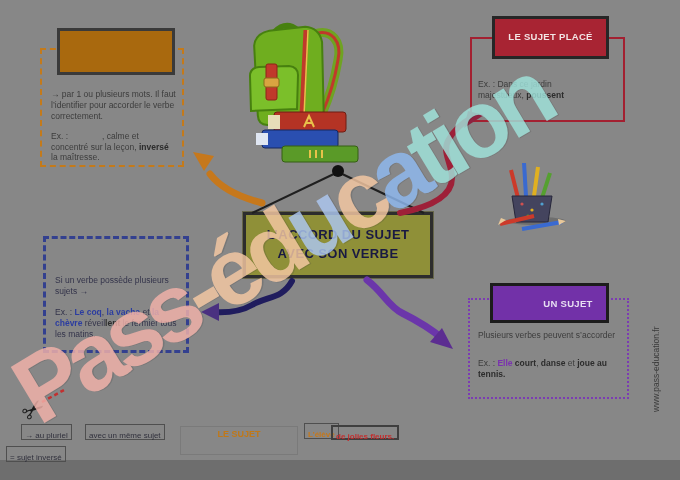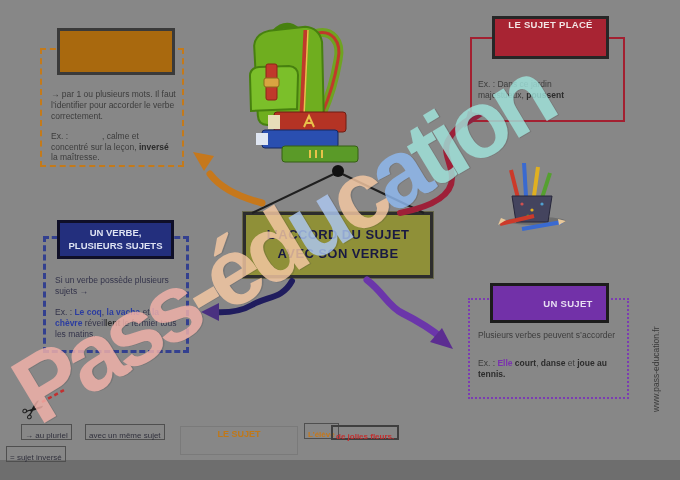--- a/index.html
+++ b/index.html
@@ -14,21 +14,21 @@
              box-sizing:border-box;padding:39px 5px 4px 9px;font-size:8.5px;line-height:1.28;
              color:#3c3c3c;z-index:5;}
   .tl-dashed .ex{margin-top:9px;}
   .gap{display:inline-block;width:34px;}
 
   
   .rt-outer{position:absolute;left:470px;top:37px;width:155px;height:85px;border:2px solid #a32031;
             box-sizing:border-box;z-index:5;}
   .rt-title{position:absolute;left:492px;top:16px;width:117px;height:43px;background:#a82433;
             border:3px solid #262626;box-sizing:border-box;color:#f2e4e4;font-weight:bold;
-            font-size:9.5px;text-align:center;display:flex;flex-direction:row;
+            font-size:9.5px;text-align:center;display:flex;flex-direction:column;
             justify-content:center;line-height:1.35;letter-spacing:.3px;z-index:6;}
   .rt-ex{position:absolute;left:478px;top:79px;width:102px;font-size:8.5px;line-height:1.3;
          color:#3c3c3c;z-index:5;}
 
   
   .sign{position:absolute;left:243px;top:212px;width:190px;height:66px;background:#8f9038;
         border:3px solid #2d2d2d;outline:1px solid #66664a;box-sizing:border-box;display:flex;
         flex-direction:column;justify-content:center;text-align:center;color:#191942;
         font-weight:bold;font-size:13px;line-height:1.45;letter-spacing:.4px;z-index:6;}
 
@@ -99,24 +99,20 @@
   <div class="rt-title">
     <div>LE SUJET PLACÉ</div>
   </div>
   <div class="rt-ex"><span>Ex. : </span><span>Dans ce jardin majestueux, </span><span class="b">poussent</span></div>
 
   <div class="sign">
     <div>L’ACCORD DU SUJET</div>
     <div>AVEC SON VERBE</div>
   </div>
 
-  <div class="lf-title">
-    <div>UN VERBE,</div>
-    <div>PLUSIEURS SUJETS</div>
-  </div>
   <div class="lf-box">
     <div>Si un verbe possède plusieurs sujets →</div>
     <div class="ex"><span>Ex. : </span><span class="blue-b">Le coq</span><span>, </span><span class="blue-b">la vache</span><span> et </span><span class="blue-b">la chèvre</span><span> réveil</span><span class="b">lent</span><span> le fermier tous les matins.</span></div>
   </div>
 
   <div class="rg-title">UN SUJET</div>
   <div class="rg-box">
     <div>Plusieurs verbes peuvent s’accorder</div>
     <div class="ex"><span>Ex. : </span><span class="purple-b">Elle</span><span class="b"> court</span><span>, </span><span class="b">danse</span><span> et </span><span class="b">joue</span><span class="b"> au tennis.</span></div>
   </div>

